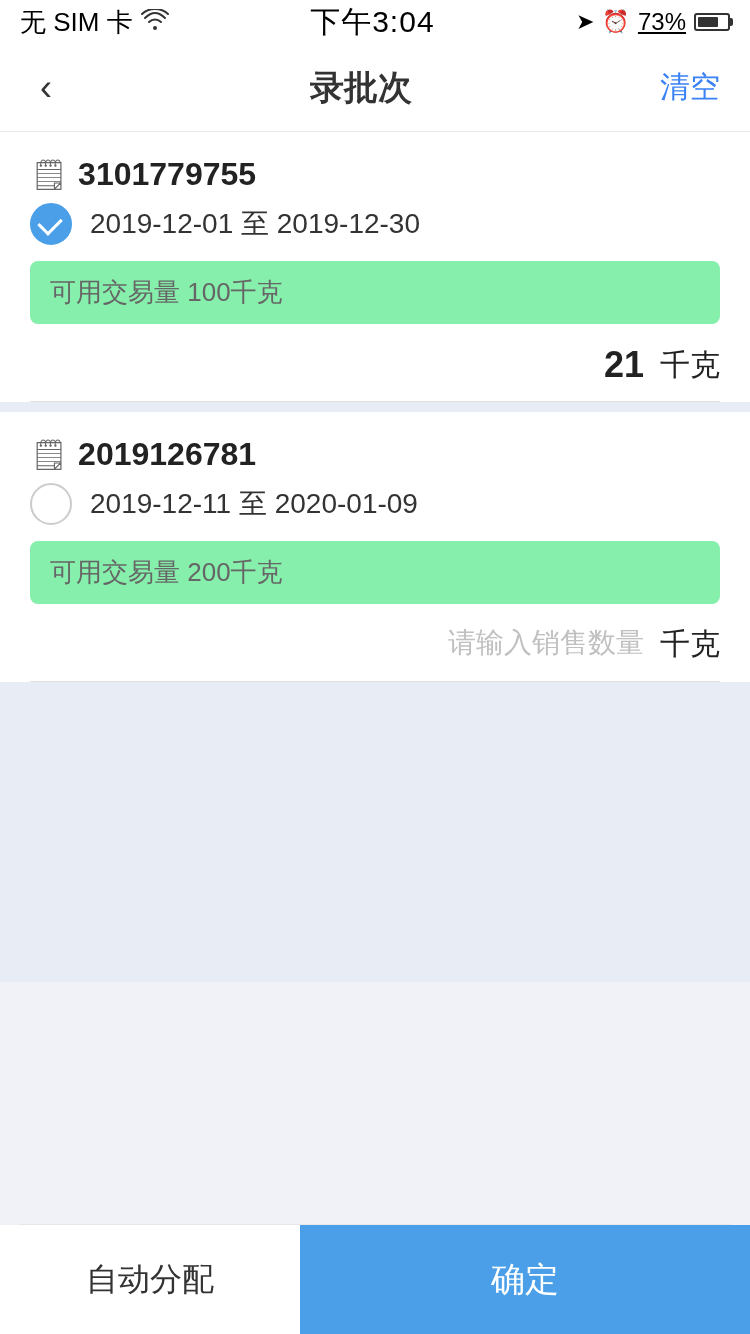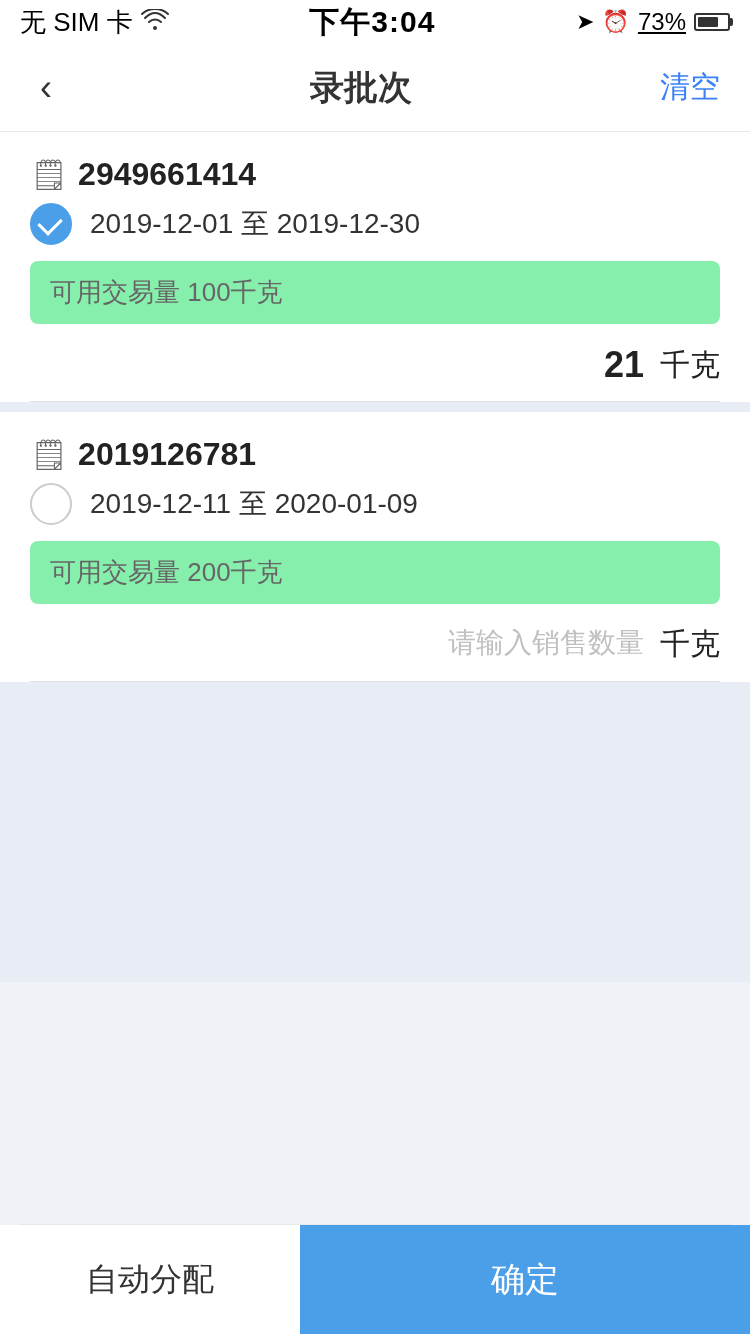--- a/index.html
+++ b/index.html
@@ -24,21 +24,21 @@
     }
     .status-left {
       display: flex;
       align-items: center;
       gap: 8px;
       font-size: 26px;
       font-weight: 500;
     }
     .status-center {
       font-size: 30px;
-      font-weight: 700;
+      font-weight: 400;
       letter-spacing: 1px;
     }
     .status-right {
       display: flex;
       align-items: center;
       gap: 8px;
       font-size: 24px;
     }
     .battery-icon {
       display: inline-flex;
@@ -310,21 +310,21 @@
   <span class="nav-title">录批次</span>
   <span class="nav-clear">清空</span>
 </div>
 
 <div class="page-content">
 
 
   <div class="batch-card">
     <div class="batch-header">
       <span class="batch-icon">🗒</span>
-      <span class="batch-id">2949661414</span>
+      <span class="batch-id">3101779755</span>
     </div>
     <div class="batch-date-row">
       <span class="radio-circle selected"></span>
       <span class="batch-date">2019-12-01 至 2019-12-30</span>
     </div>
     <div class="batch-avail">可用交易量 100千克</div>
     <div class="batch-input-row">
       <span class="batch-input-value">21</span>
       <span class="batch-input-unit">千克</span>
     </div>

